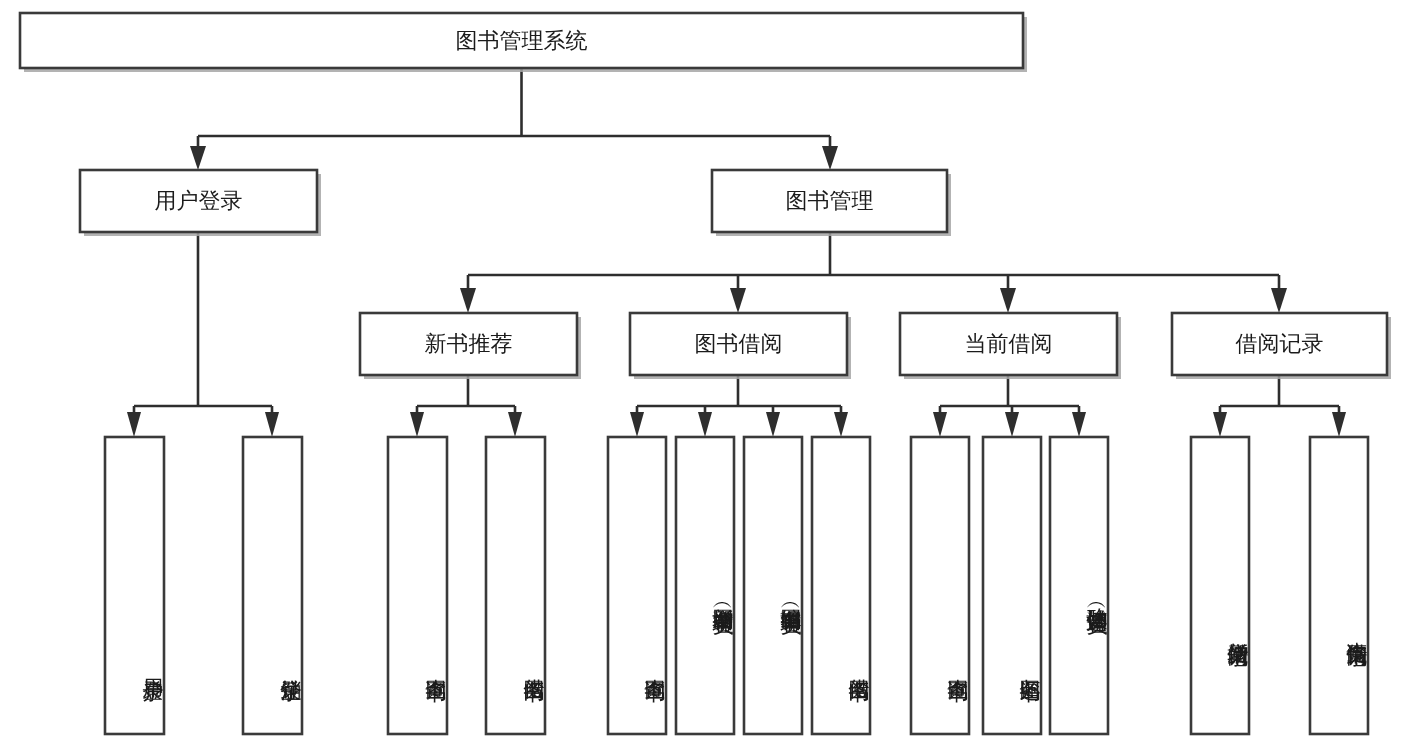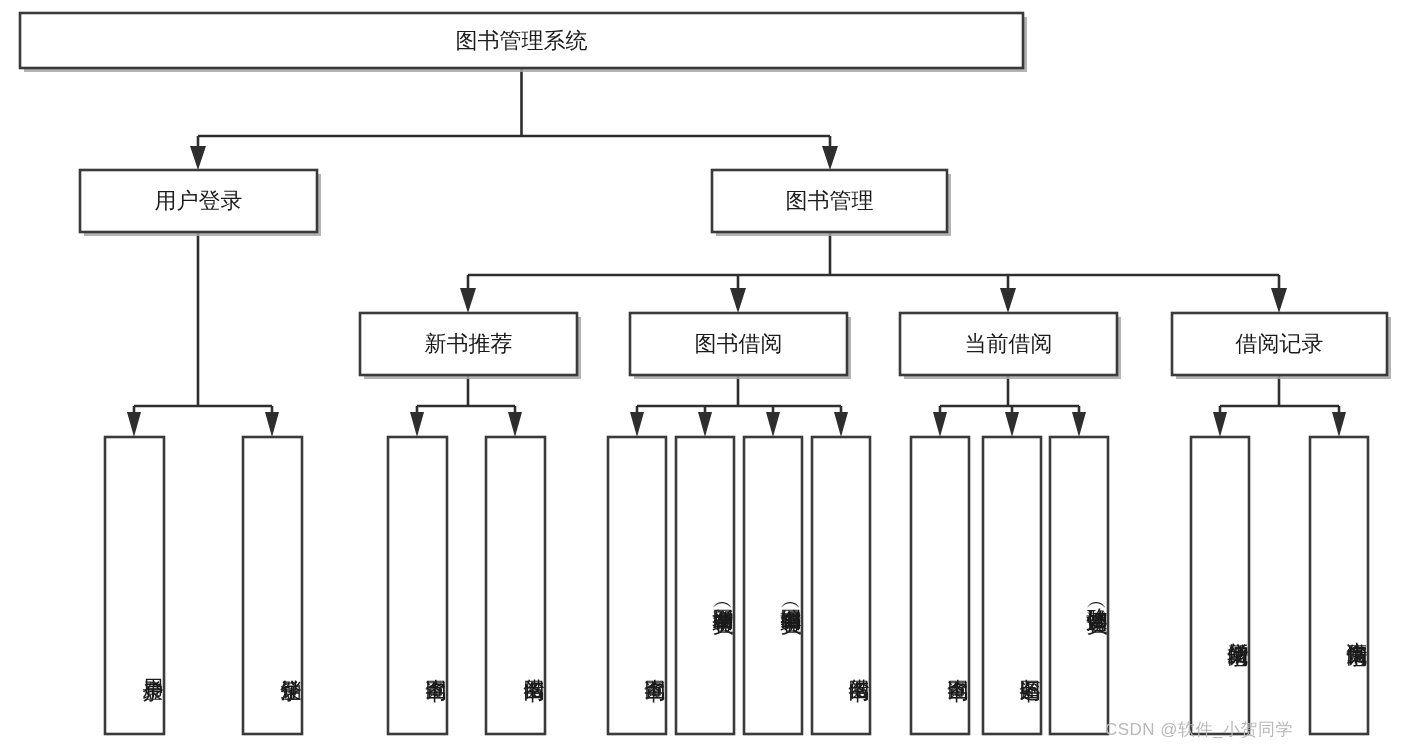--- a/index.html
+++ b/index.html
@@ -216,14 +216,13 @@
   <div class="vlabel" style="left:608px; top:437px; width:58px; height:297px; padding-top:78px;">查询图书</div>
   <div class="vlabel" style="left:676px; top:437px; width:58px; height:297px; padding-top:10px;">新增图书（管理员）</div>
   <div class="vlabel" style="left:744px; top:437px; width:58px; height:297px; padding-top:10px;">编辑图书（管理员）</div>
   <div class="vlabel" style="left:812px; top:437px; width:58px; height:297px; padding-top:78px;">借阅图书</div>
   <div class="vlabel" style="left:911px; top:437px; width:58px; height:297px; padding-top:78px;">查询图书</div>
   <div class="vlabel" style="left:983px; top:437px; width:58px; height:297px; padding-top:78px;">归还图书</div>
   <div class="vlabel" style="left:1050px; top:437px; width:58px; height:297px; padding-top:10px;">确认归还（管理员）</div>
   <div class="vlabel" style="left:1191px; top:437px; width:58px; height:297px; padding-top:42px;">新增借阅记录</div>
   <div class="vlabel" style="left:1310px; top:437px; width:58px; height:297px; padding-top:42px;">查询借阅记录</div>
 
-  <div class="watermark">CSDN @软件_小贺同学</div>
 </div>
 
 </body></html>

